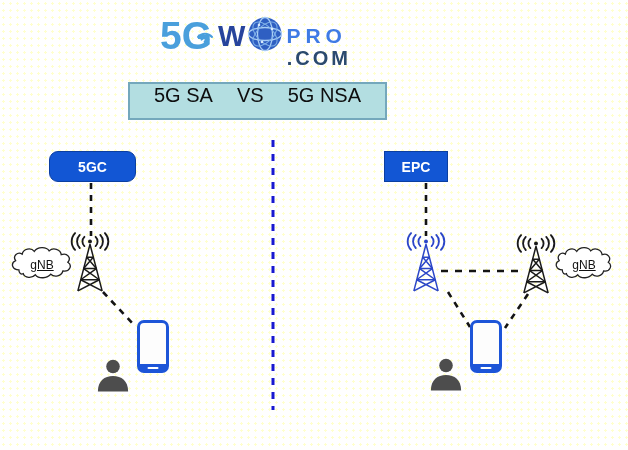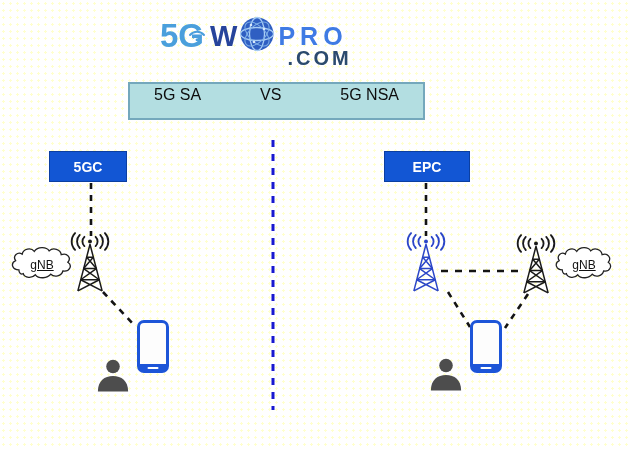--- a/index.html
+++ b/index.html
@@ -5,41 +5,41 @@
   html,body{margin:0;padding:0;}
   body{font-family:"Liberation Sans","DejaVu Sans",sans-serif;background:#fff;}
   #stage{
     position:relative;width:628px;height:450px;overflow:hidden;
     background-color:#ffffff;
     background-image:radial-gradient(circle, rgba(255,255,130,0.40) 1px, transparent 1.3px);
     background-size:7px 7px;
   }
   
   .logo{position:absolute;left:160px;top:14px;display:flex;align-items:center;height:44px;}
-  .logo-5g{position:relative;font-size:33px;font-weight:800;color:#4a9fdc;letter-spacing:0px;line-height:44px;}
+  .logo-5g{position:relative;font-size:39px;font-weight:800;color:#4a9fdc;letter-spacing:0px;line-height:44px;}
   .logo-wifi{position:absolute;right:-3px;top:-6px;}
   .logo-word{font-size:29px;font-weight:700;color:#27449b;letter-spacing:5px;line-height:44px;margin-left:4px;}
   .logo-word.start{margin-left:6px;letter-spacing:2px;}
   .logo-globe{margin:0 3px 0 0;}
-  .logo-pro{font-size:25px;font-weight:800;color:#3f7be4;letter-spacing:5px;line-height:44px;}
+  .logo-pro{font-size:21px;font-weight:800;color:#3f7be4;letter-spacing:5px;line-height:44px;}
   .logo-com{position:absolute;right:-4px;top:33px;font-size:20px;font-weight:700;color:#2b4a6e;letter-spacing:3px;}
   
   .banner{
-    position:absolute;left:128px;top:82px;width:297px;height:38px;box-sizing:border-box;
+    position:absolute;left:128px;top:82px;width:259px;height:38px;box-sizing:border-box;
     background:#b3dee1;border:2px solid #74a8bc;
     display:flex;align-items:center;justify-content:space-between;
-    padding:0 24px 12px 24px;font-size:16px;color:#0d0d0d;
+    padding:0 24px 12px 24px;font-size:20px;color:#0d0d0d;
   }
   
   .corebox{
     position:absolute;height:31px;background:#1256d4;border:1px solid #0b3fa0;box-sizing:border-box;
     color:#ffffff;font-weight:700;font-size:14px;display:flex;align-items:center;justify-content:center;
   }
-  #box-5gc{left:49px;top:151px;width:78px;}
-  #box-epc{left:384px;top:151px;width:86px;}
+  #box-5gc{left:49px;top:151px;width:87px;border-radius:9px;}
+  #box-epc{left:384px;top:151px;width:64px;}
   
   .cloud{position:absolute;display:flex;align-items:center;justify-content:center;text-decoration:underline;}
   .cloud svg{position:absolute;inset:0;width:100%;height:100%;}
   .cloud .cloud-label{position:relative;font-size:12px;z-index:1;}
   #cloud-gnb-left{left:9px;top:246px;width:66px;height:38px;color:#111;}
   #cloud-enb{left:345px;top:249px;width:60px;height:37px;color:#fff;font-weight:600;}
   #cloud-gnb-right{left:553px;top:246px;width:62px;height:38px;color:#111;}
   
   .tower{position:absolute;width:56px;height:62px;}
   .tower-black{color:#1a1a1a;}

